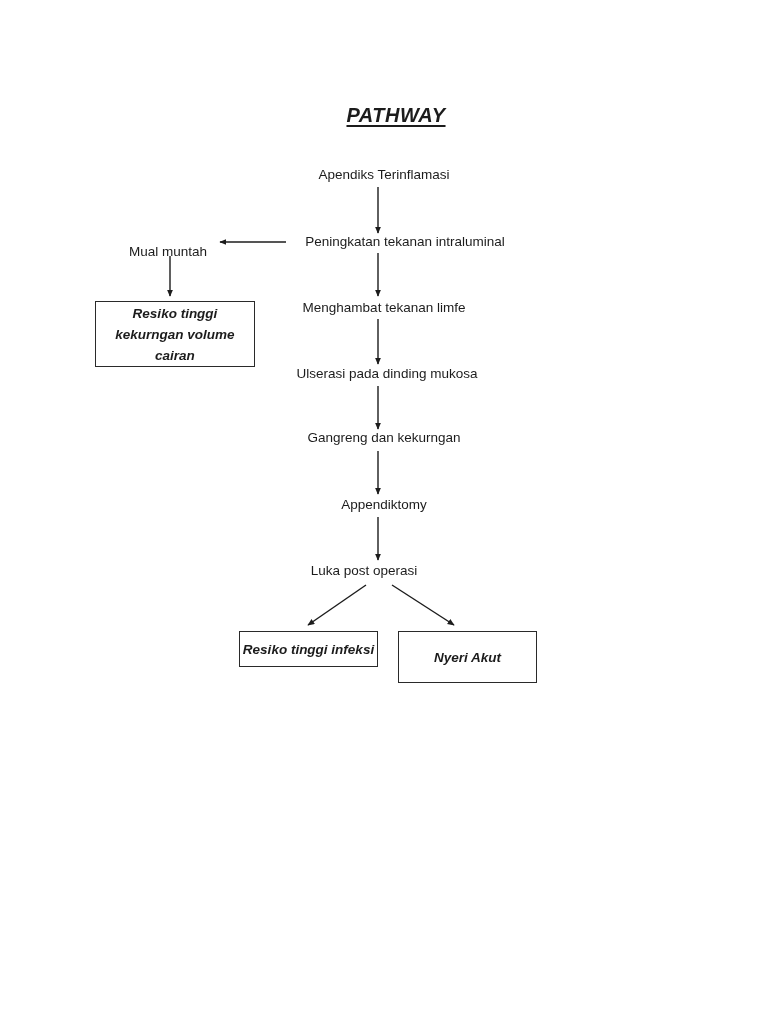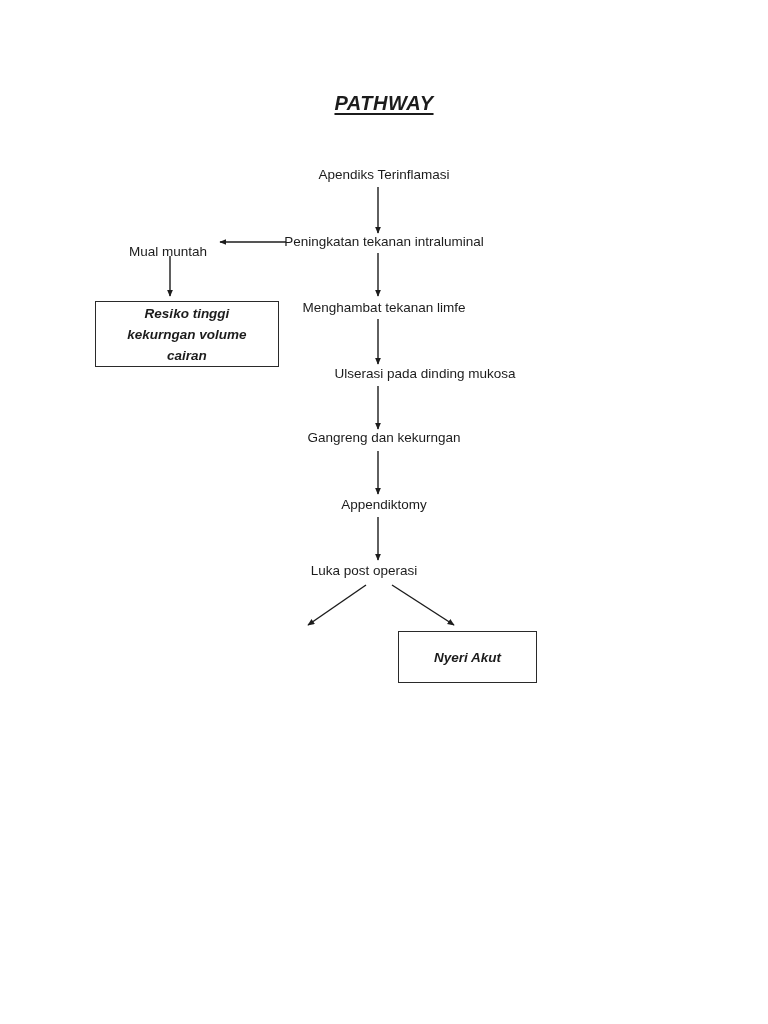--- a/index.html
+++ b/index.html
@@ -21,21 +21,21 @@
     left: 384px;
     top: 92px;
     transform: translateX(-50%);
     font-size: 20px;
     font-weight: 700;
     font-style: italic;
     letter-spacing: 0.5px;
     text-decoration: underline;
     text-underline-offset: 3px;
     text-decoration-thickness: 2px;
-    margin: 0;
+    margin: 12px;
     white-space: nowrap;
   }
   .node {
     position: absolute;
     transform: translateX(-50%);
     font-size: 13.5px;
     font-weight: 400;
     white-space: nowrap;
     line-height: 14px;
   }
@@ -89,32 +89,33 @@
     <line x1="378" y1="451" x2="378" y2="494" marker-end="url(#ah)"></line>
     <line x1="378" y1="517" x2="378" y2="560" marker-end="url(#ah)"></line>
     <line x1="366" y1="585" x2="308" y2="625" marker-end="url(#ah)"></line>
     <line x1="392" y1="585" x2="454" y2="625" marker-end="url(#ah)"></line>
   </svg>
 
   <div class="node" style="left:384px; top:168px;">Apendiks Terinflamasi</div>
 
   <div class="node" style="left:168px; top:245px;">Mual muntah</div>
 
-  <div class="node" style="left:384px; top:235px;">Peningkatan tekanan intraluminal</div>
+  <div class="node" style="left:405px; top:235px;">Peningkatan tekanan intraluminal</div>
 
   <div class="node" style="left:384px; top:301px;">Menghambat tekanan limfe</div>
 
-  <div class="node" style="left:387px; top:367px;margin-left:38px;">Ulserasi pada dinding mukosa</div>
+  <div class="node" style="left:387px; top:367px;">Ulserasi pada dinding mukosa</div>
 
   <div class="node" style="left:384px; top:431px;">Gangreng dan kekurngan</div>
 
   <div class="node" style="left:384px; top:498px;text-align:center;">Appendiktomy</div>
 
   <div class="node" style="left:364px; top:564px;">Luka post operasi</div>
 
-  <div class="outbox" style="left:95px; top:301px; width:184px; height:66px;">Resiko tinggi
+  <div class="outbox" style="left:95px; top:301px; width:160px; height:66px;">Resiko tinggi
 kekurngan volume
 cairan</div>
 
+  <div class="outbox" style="left:239px; top:631px; width:139px; height:36px;">Resiko tinggi infeksi</div>
 
   <div class="outbox" style="left:398px; top:631px; width:139px; height:52px;">Nyeri Akut</div>
 
 </div>
 
 </body></html>

